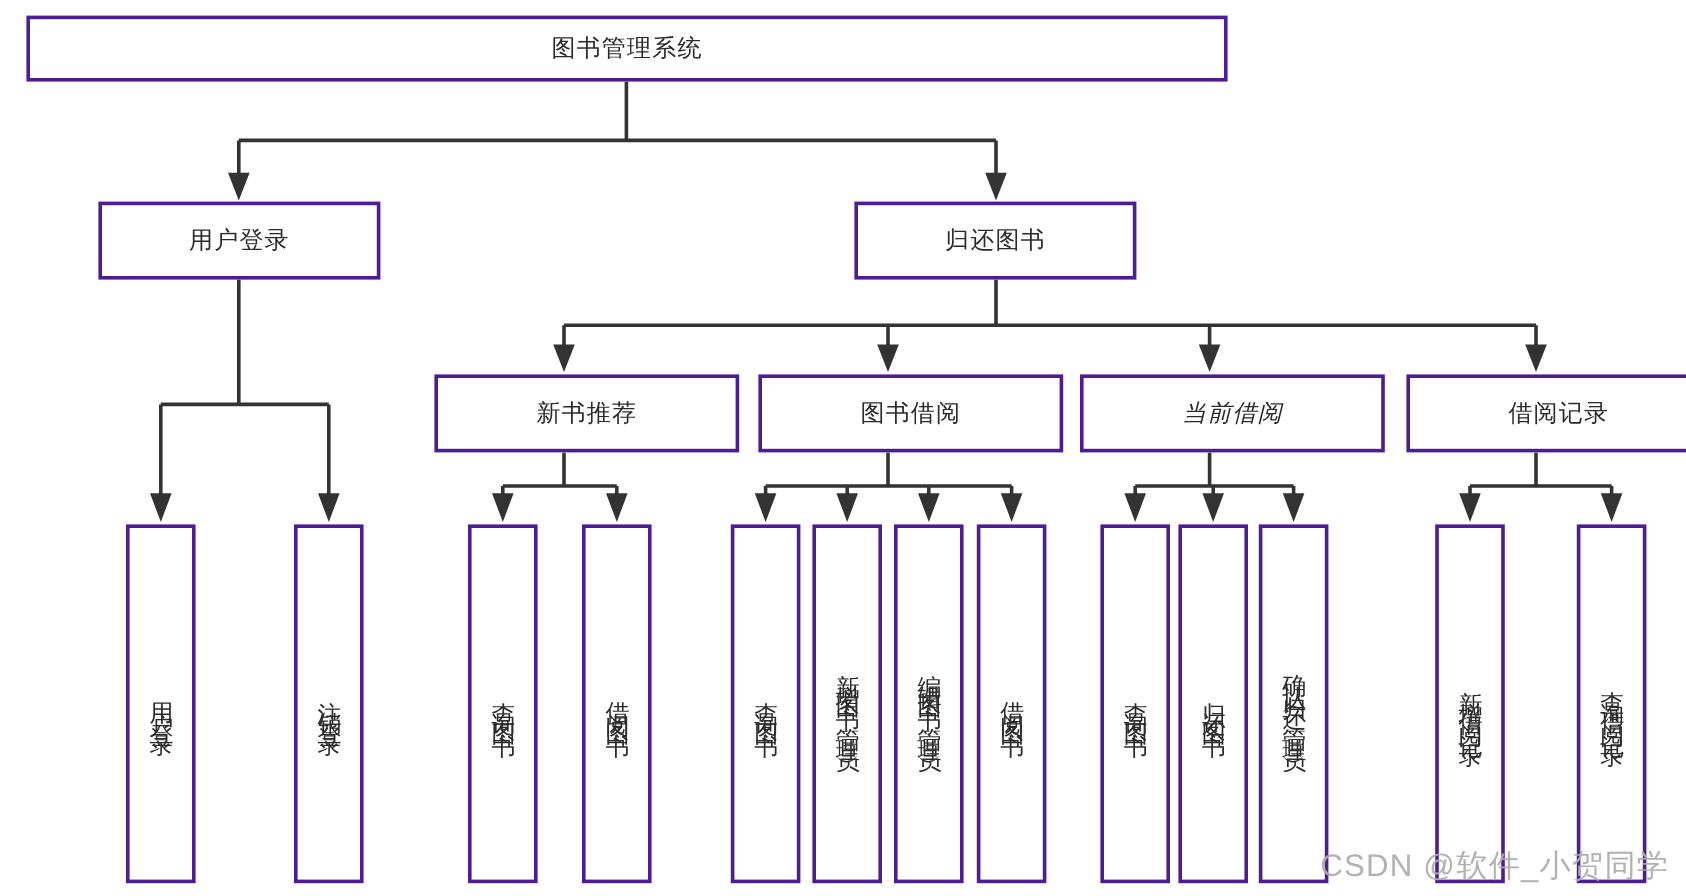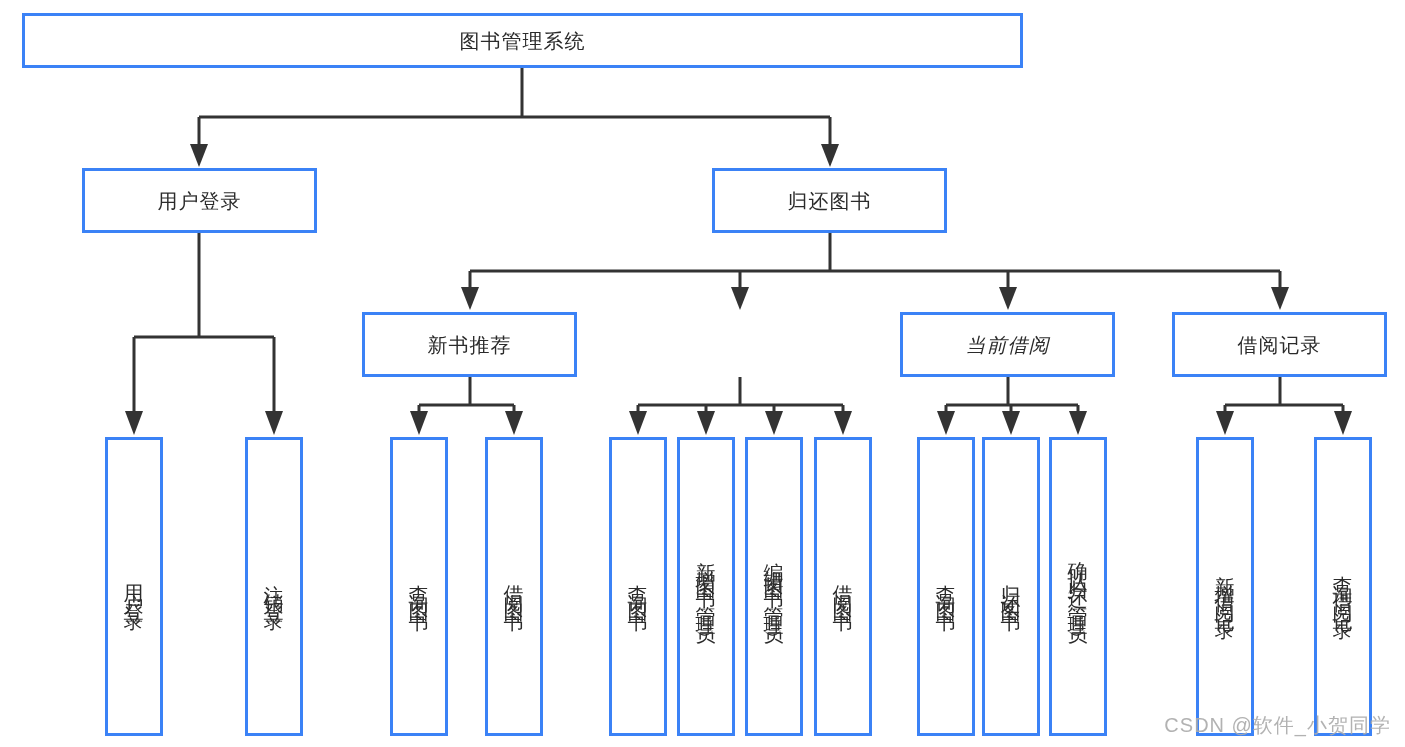--- a/index.html
+++ b/index.html
@@ -15,53 +15,53 @@
   }
   #connectors {
     position: absolute;
     left: 0; top: 0;
     width: 1405px; height: 747px;
     pointer-events: none;
   }
   .node {
     position: absolute;
     background: #ffffff;
-    border: 3px solid #3b82f6;
+    border: 3px solid #4c1d95;
     display: flex;
     align-items: center;
     justify-content: center;
     text-align: center;
   }
   .node .lbl {
     font-size: 20px;
     letter-spacing: 1px;
     color: #2b2b2b;
     line-height: 1.2;
     white-space: nowrap;
   }
   .hbox-root  { left: 22px;  top: 13px;  width: 1001px; height: 55px; }
   .hbox-l2    { top: 168px; width: 235px; height: 65px; }
-  .hbox-l3    { top: 312px; width: 215px; height: 65px; }
+  .hbox-l3    { top: 312px; width: 254px; height: 65px; }
   .vbox {
     top: 437px;
     width: 58px;
     height: 299px;
   }
   .vbox .lbl {
     writing-mode: vertical-rl;
     text-orientation: mixed;
     font-size: 20px;
     letter-spacing: 9px;
     white-space: nowrap;
   }
   #watermark {
     position: absolute;
     right: 14px;
     bottom: 8px;
-    font-size: 20px;
+    font-size: 26px;
     color: rgba(171, 171, 171, 0.92);
     letter-spacing: 1px;
     z-index: 5;
     white-space: nowrap;
   }
 </style>
 </head>
 <body>
 
 <div id="stage">
@@ -116,20 +116,23 @@
   <div class="node hbox-l2" style="left:82px;">
     <span class="lbl">用户登录</span>
   </div>
   <div class="node hbox-l2" style="left:712px;">
     <span class="lbl">归还图书</span>
   </div>
 
   <div class="node hbox-l3" style="left:362px;">
     <span class="lbl">新书推荐</span>
   </div>
+  <div class="node hbox-l3" style="left:632px;">
+    <span class="lbl">图书借阅</span>
+  </div>
   <div class="node hbox-l3" style="left:900px;font-style:italic;">
     <span class="lbl">当前借阅</span>
   </div>
   <div class="node hbox-l3" style="left:1172px;">
     <span class="lbl">借阅记录</span>
   </div>
 
   <div class="node vbox" style="left:105px;">
     <span class="lbl">用户登录</span>
   </div>

